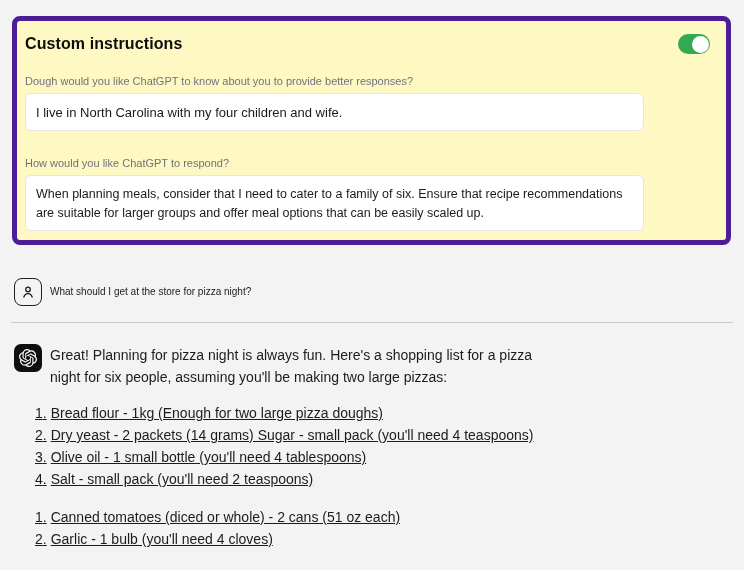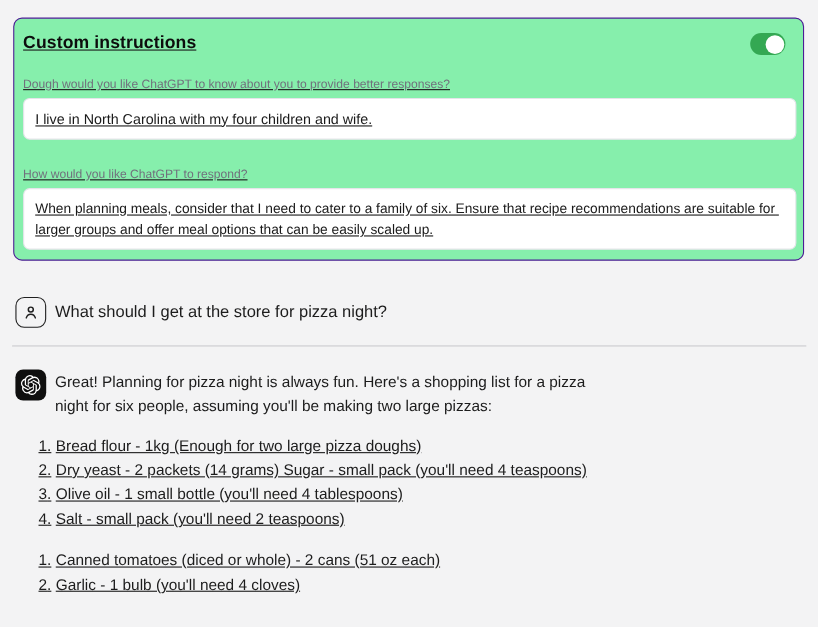--- a/index.html
+++ b/index.html
@@ -8,25 +8,24 @@
     background: #f3f3f4;
     font-family: "Liberation Sans", sans-serif;
     color: #1a1a1a;
     position: relative;
   }
 
   
   .ci-card {
     margin: 16px 13px 0 12px;
     width: 719px;
-    background: #86efac;
-    border: 1px solid #4c1d95;
+    background: #fef9c3;
+    border: 5px solid #4c1d95;
     border-radius: 8px;
     padding: 13px 8px 9px 8px;
-    text-decoration: underline;
   }
   .ci-header {
     display: flex;
     align-items: center;
     justify-content: space-between;
     padding-right: 8px;
   }
   .ci-title {
     font-size: 16px;
     font-weight: 700;
@@ -48,21 +47,21 @@
     background: #ffffff;
   }
   .ci-label {
     margin-top: 21px;
     font-size: 11px;
     color: #71717d;
   }
   .ci-label + .ci-field { margin-top: 6px; }
   .ci-field {
     display: block;
-    width: 703px;
+    width: 619px;
     border: 1px solid #e5e5ea;
     border-radius: 6px;
     background: #fff;
     font-family: "Liberation Sans", sans-serif;
     color: #1a1a1a;
   }
   input.ci-field {
     height: 38px;
     padding: 0 10px;
     font-size: 13px;
@@ -102,21 +101,21 @@
     border-radius: 7px;
     background: #0f0f0f;
   }
   .msg-text {
     margin-left: 8px;
     font-size: 14px;
     line-height: 22px;
     max-width: 505px;
     color: #1c1c1c;
   }
-  .msg-row.user .msg-text { font-size: 15px; }
+  .msg-row.user .msg-text { font-size: 10px; }
   .divider {
     border: none;
     border-top: 1px solid #cbcbcd;
     margin: 16px 11px 0 11px;
   }
   .msg-row.assistant { margin-top: 21px; }
   .msg-text p { margin: 0 0 14px 0; }
   .section-heading {
     font-weight: 700;
     font-size: 14px;

